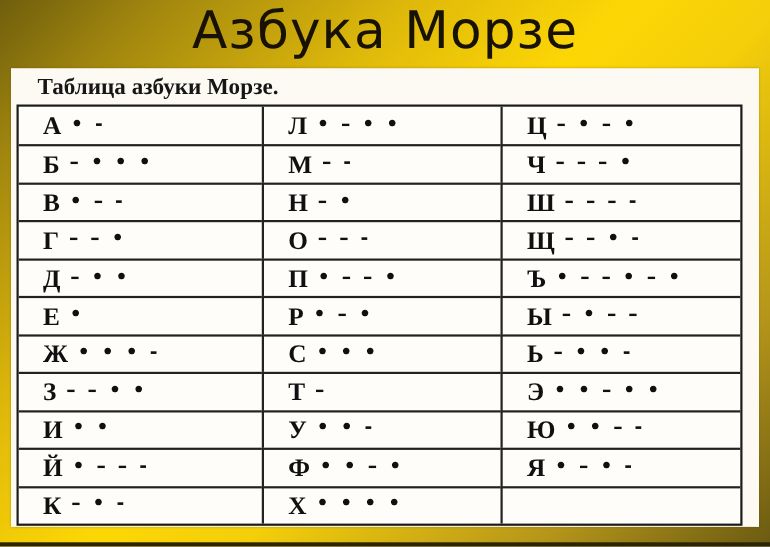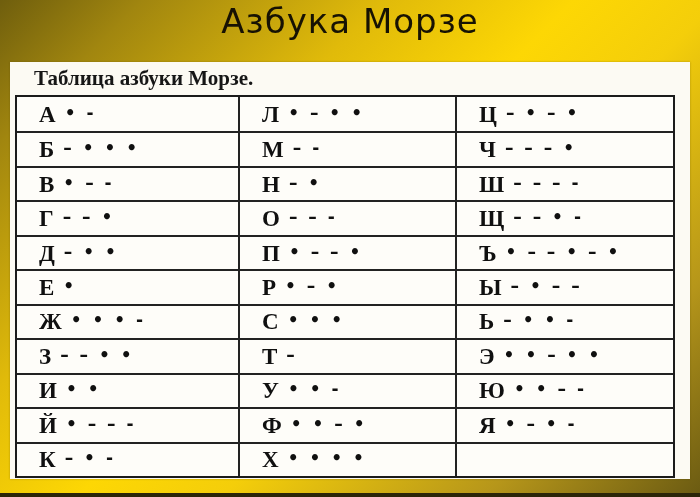--- a/index.html
+++ b/index.html
@@ -23,21 +23,21 @@
       #b6961a 82%,
       #6a5a12 100%);
   }
   .title {
     position: absolute;
     top: 1px;
     left: 0;
     width: 100%;
     text-align: center;
     font-family: "DejaVu Sans", sans-serif;
-    font-size: 34px;
+    font-size: 47px;
     font-weight: 500;
     color: #171203;
     letter-spacing: 1px;
   }
   .panel {
     position: absolute;
     left: 10px;
     top: 62px;
     width: 680px;
     height: 417px;

